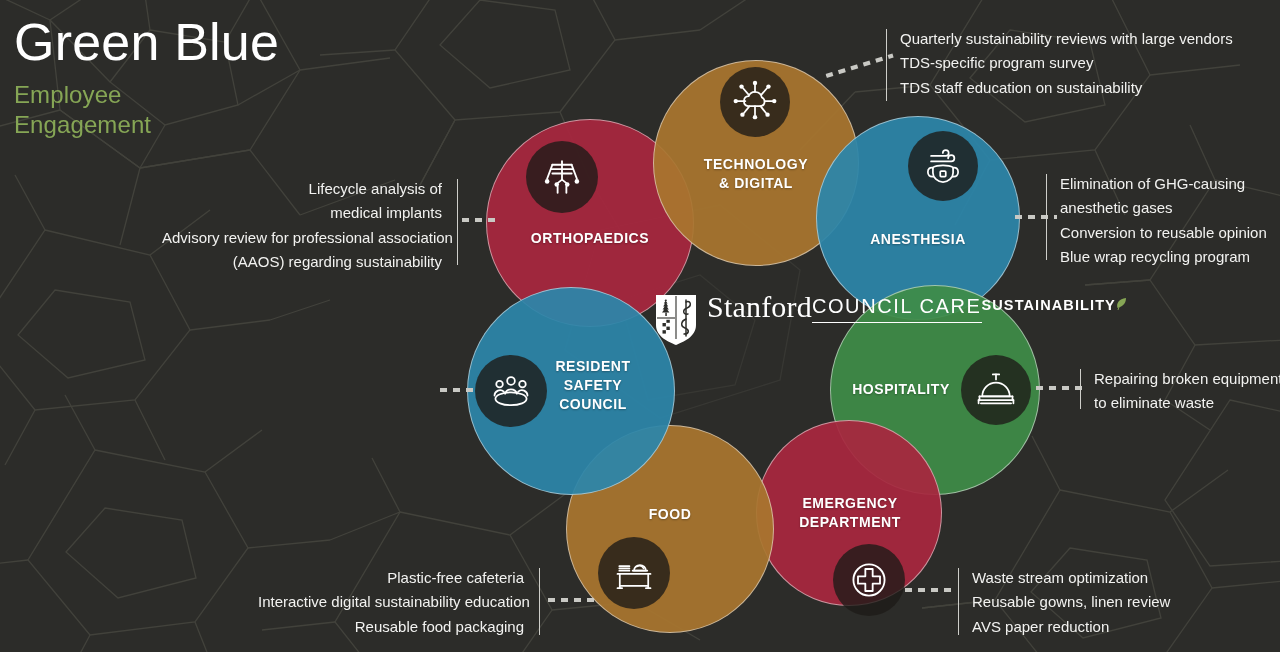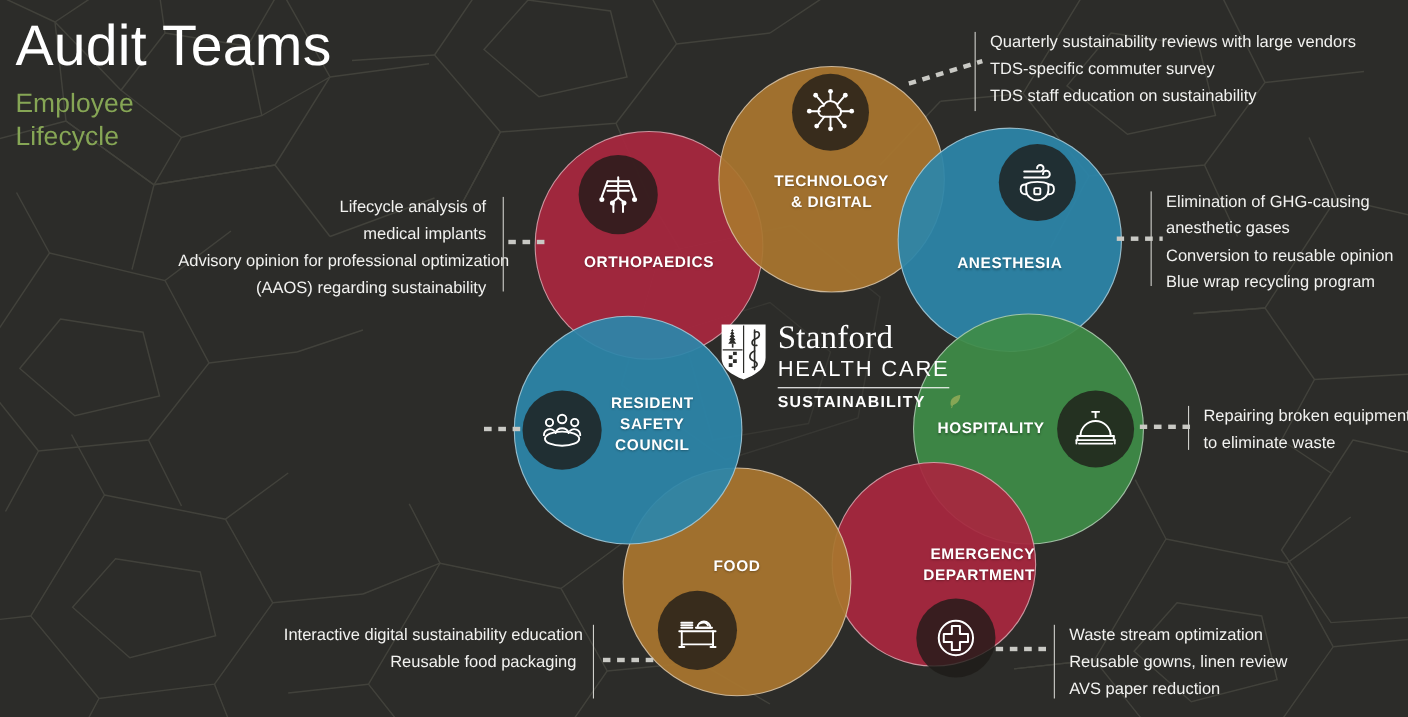--- a/index.html
+++ b/index.html
@@ -59,21 +59,21 @@
   .anno.left  .lines{text-align:right;}
   .dashes{position:absolute;z-index:13;height:3.5px;
     background-image:linear-gradient(to right,#c9c9c4 0 7px,transparent 7px 13px);
     background-repeat:repeat-x;background-size:13px 3.5px;}
   .dashes.diag{transform-origin:left center;}
 
   
   #logo{position:absolute;z-index:20;left:655px;top:292px;
         display:flex;align-items:flex-start;}
   #logo .shield{width:42px;height:52px;margin-right:10px;margin-top:2px;}
-  #logo .wordmark{display:flex;flex-direction:column;}
+  #logo .wordmark{display:flex;flex-direction:row;}
   .lg-stanford{font-family:"Liberation Serif", serif;font-size:30px;line-height:1;
                color:#fff;font-weight:400;letter-spacing:.2px;}
   .lg-hc{font-size:20px;font-weight:400;letter-spacing:1.6px;color:#fff;
          margin-top:3px;padding-bottom:4px;border-bottom:1.3px solid #fff;}
   .lg-sus{font-size:14.5px;font-weight:700;letter-spacing:1.1px;color:#fff;
           margin-top:5px;position:relative;}
   .lg-leaf{position:absolute;right:-11px;top:1px;}
 </style>
 </head>
 <body>
@@ -119,24 +119,24 @@
       <path d="M1230 400 L1320 420 L1350 496 L1300 560 L1210 566 L1165 500 Z"></path>
 
       <path d="M600 230 L720 205 L800 270 L780 380 L660 418 L565 350 Z" opacity="0.55"></path>
       <path d="M620 300 L700 275 L755 320 L735 385 L648 400 Z" opacity="0.5"></path>
 
       <path d="M300 215 L395 180 M420 185 L455 120 M590 180 L620 230 M700 30 L760 -10 M855 92 L800 150 M270 320 L330 300 M330 540 L400 512 M635 602 L700 640 M922 608 L995 600 M1085 285 L1150 280 M1165 400 L1210 430"></path>
     </g>
   </svg>
 
   <div class="title-block">
-    <div class="main-title">Audit Teams</div>
+    <div class="main-title">Green Blue</div>
     <div class="sub-title">
       <div>Employee</div>
-      <div>Lifecycle</div>
+      <div>Engagement</div>
     </div>
   </div>
 
   <div id="cluster">
 
     <div class="bubble" style="left:486px;top:119px;width:208px;height:208px;background:#a8273f;"></div>
 
     <div class="bubble" style="left:653px;top:60px;width:206px;height:206px;background:#a9762f;"></div>
 
     <div class="bubble" style="left:816px;top:116px;width:204px;height:204px;background:#2c86aa;"></div>
@@ -153,21 +153,21 @@
 
     <div class="bubble-label" style="left:656px;top:155px;width:200px;">
       <div>TECHNOLOGY</div>
       <div>&amp; DIGITAL</div>
     </div>
 
     <div class="bubble-label" style="left:818px;top:230px;width:200px;">ANESTHESIA</div>
 
     <div class="bubble-label" style="left:830px;top:380px;width:142px;">HOSPITALITY</div>
 
-    <div class="bubble-label" style="left:759px;top:494px;width:182px;text-align:right;">
+    <div class="bubble-label" style="left:759px;top:494px;width:182px;">
       <div>EMERGENCY</div>
       <div>DEPARTMENT</div>
     </div>
 
     <div class="bubble-label" style="left:570px;top:505px;width:200px;">FOOD</div>
 
     <div class="bubble-label" style="left:533px;top:357px;width:120px;">
       <div>RESIDENT</div>
       <div>SAFETY</div>
       <div>COUNCIL</div>
@@ -298,37 +298,37 @@
       </g>
 
       <g stroke="#2c2c29" stroke-width="1.5" fill="none" stroke-linecap="round">
         <line x1="31" y1="6" x2="31" y2="42"></line>
         <path d="M31 8 c5-2 6 4 1 6 -5 2 -4 7 1 6"></path>
         <path d="M31 25 c-5 2 -6 7 -1 9 5 2 4 6 -1 6"></path>
       </g>
     </svg>
     <div class="wordmark">
       <div class="lg-stanford">Stanford</div>
-      <div class="lg-hc">HEALTH CARE</div>
+      <div class="lg-hc">COUNCIL CARE</div>
       <div class="lg-sus">
         <span>SUSTAINABILITY</span>
         <svg class="lg-leaf" width="11" height="13" viewBox="0 0 11 13">
           <path d="M10 0 C3 1 0 5 1.5 10 C4.5 9 10 7 10 0 Z" fill="#86a655"></path>
           <path d="M9 1 C5 5 3 8 2 12" stroke="#86a655" stroke-width="0.9" fill="none"></path>
         </svg>
       </div>
     </div>
   </div>
 
   <div class="dashes diag" style="left:826px;top:74px;width:70px;transform:rotate(-17deg);"></div>
   <div class="anno right" style="left:886px;top:27px;">
     <div class="bar" style="left:0;top:2px;height:72px;"></div>
     <div class="lines" style="margin-left:14px;">
       <div>Quarterly sustainability reviews with large vendors</div>
-      <div>TDS-specific commuter survey</div>
+      <div>TDS-specific program survey</div>
       <div>TDS staff education on sustainability</div>
     </div>
   </div>
 
   <div class="dashes" style="left:1015px;top:215px;width:42px;"></div>
   <div class="anno right" style="left:1046px;top:172px;">
     <div class="bar" style="left:0;top:2px;height:86px;"></div>
     <div class="lines" style="margin-left:14px;">
       <div>Elimination of GHG-causing</div>
       <div>anesthetic gases</div>
@@ -353,31 +353,32 @@
       <div>Waste stream optimization</div>
       <div>Reusable gowns, linen review</div>
       <div>AVS paper reduction</div>
     </div>
   </div>
 
   <div class="dashes" style="left:548px;top:598px;width:48px;"></div>
   <div class="anno left" style="left:258px;top:566px;width:280px;">
     <div class="bar" style="left:281px;top:2px;height:67px;"></div>
     <div class="lines" style="margin-right:14px;">
+      <div>Plastic-free cafeteria</div>
       <div>Interactive digital sustainability education</div>
       <div>Reusable food packaging</div>
     </div>
   </div>
 
   <div class="dashes" style="left:440px;top:388px;width:36px;"></div>
 
   <div class="dashes" style="left:462px;top:218px;width:36px;"></div>
   <div class="anno left" style="left:162px;top:177px;width:294px;">
     <div class="bar" style="left:295px;top:2px;height:86px;"></div>
     <div class="lines" style="margin-right:14px;">
       <div>Lifecycle analysis of</div>
       <div>medical implants</div>
-      <div>Advisory opinion for professional optimization</div>
+      <div>Advisory review for professional association</div>
       <div>(AAOS) regarding sustainability</div>
     </div>
   </div>
 
 </div>
 
 </body></html>

